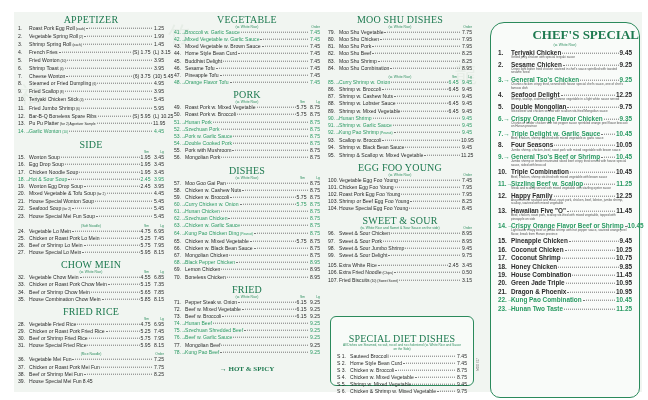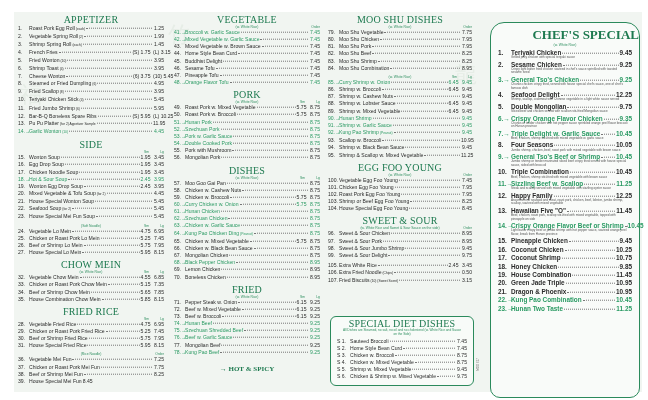--- a/index.html
+++ b/index.html
@@ -19,21 +19,21 @@
 .row.hot{color:#2a9a63}
 .row .num{width:11px;flex:none}
 .row .name{flex:none}
 .row .note{font-size:3.3px;margin-left:1px;flex:none}
 .row .dots{flex:1;border-bottom:0.5px dotted #777;margin:0 1px;transform:translateY(-1.3px);min-width:2px}
 .row .p1{flex:none;margin-right:2.5px}
 .row .p2{flex:none;width:11px;text-align:right}
 .gap{height:3px}
 .hotspicy{font-family:"Liberation Serif",serif;font-weight:bold;color:#1e7a50;text-align:center;font-size:7px;margin-top:10px}
 .diet-box{position:absolute;left:330px;top:316px;width:144px;height:70px;border:1.3px solid #2b8a5c;border-radius:6px;background:#f8fbf8}
-.diet-box .sec-title{font-size:10px;margin-top:1px}
+.diet-box .sec-title{font-size:10px;margin-top:16px}
 .diet-note{font-size:3.2px;line-height:3.8px;text-align:center;color:#2f8f60;padding:0 10px}
 .diet-rows{padding:1px 6px 0 6px;font-size:5.1px;line-height:7.1px}
 .diet-rows .num{width:13px}
 .chef-box{position:absolute;left:490px;top:22px;width:150px;height:376px;border:1.3px solid #2b8a5c;border-radius:14px 14px 10px 10px;background:#f9fbf9}
 .chef-title{font-family:"Liberation Serif",serif;font-weight:bold;color:#1e7a50;text-align:right;font-size:13px;margin-top:4px}
 .chef-sub{font-size:3.4px;color:#2f8f60;text-align:center;line-height:4px}
 .chef-list{padding:2px 7px 0 7px}
 .citem{margin-bottom:1px}
 .citem .row{font-weight:bold;font-size:6.4px;line-height:7.2px}
 .citem .num{width:13px}

